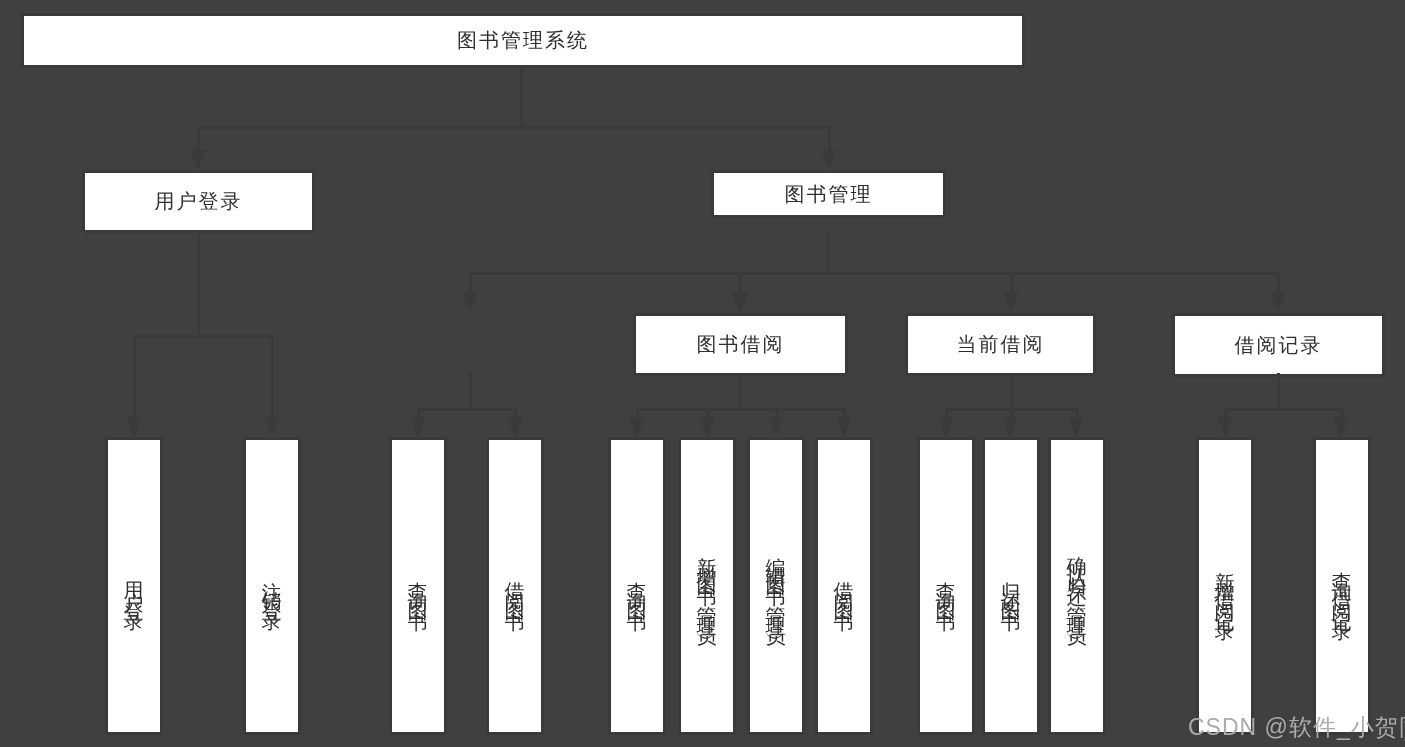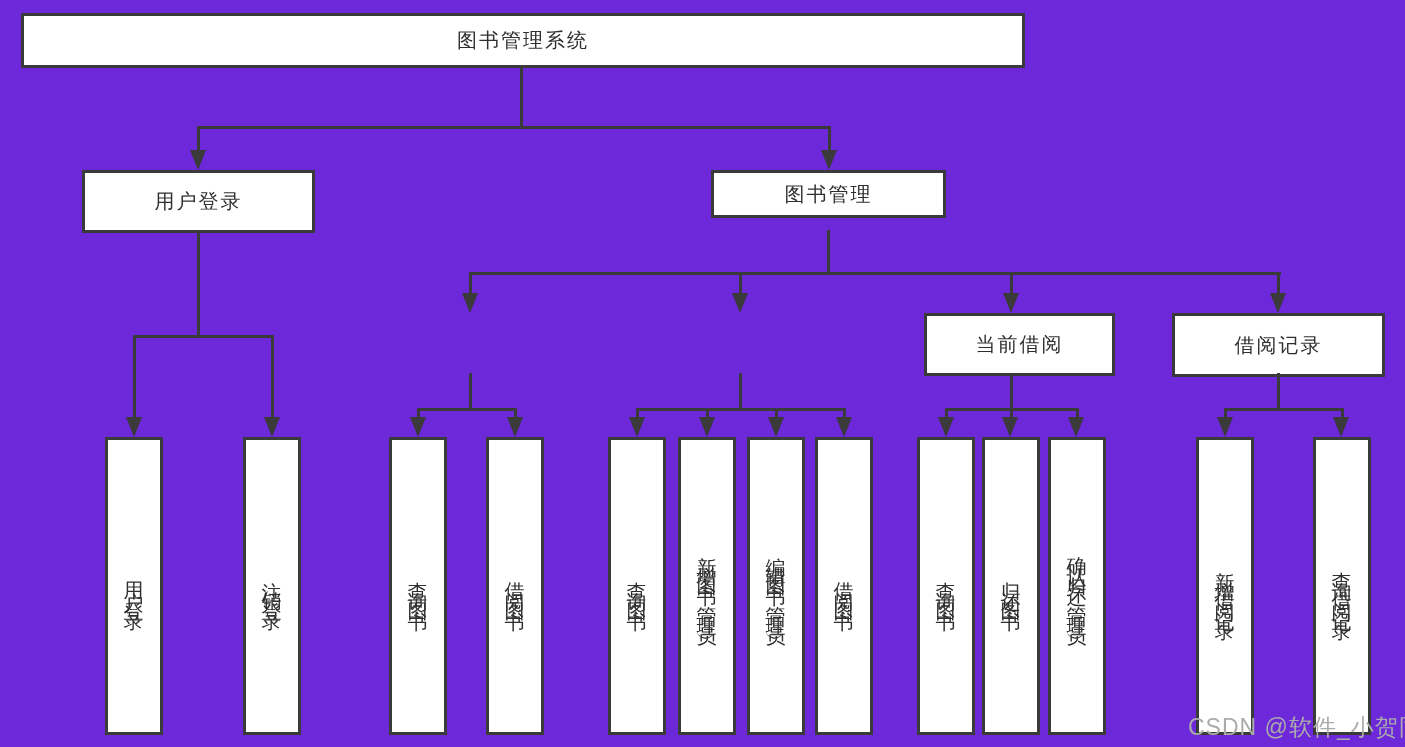--- a/index.html
+++ b/index.html
@@ -1,19 +1,19 @@
 <!DOCTYPE html>
 <html><head>
 <meta charset="utf-8">
 <style>
   html,body{margin:0;padding:0;background:#ffffff;}
   #canvas{
     position:relative;
     width:1405px;height:747px;
-    background:#6d28d9;
+    background:#404040;
     overflow:hidden;
     font-family:"Liberation Sans","DejaVu Sans",sans-serif;
     color:#2f2f2f;
   }
   .node{
     position:absolute;
     box-sizing:border-box;
     border:3px solid #3a3a3a;
     background:#ffffff;
     display:flex;align-items:center;justify-content:center;
@@ -52,22 +52,23 @@
 
 <div id="canvas">
 
   <div class="node" style="left:21px;top:13px;width:1004px;height:55px;">图书管理系统</div>
 
   <div class="node" style="left:82px;top:170px;width:233px;height:63px;">用户登录</div>
 
   <div class="node" style="left:711px;top:170px;width:235px;height:48px;">图书管理</div>
 
 
+  <div class="node" style="left:633px;top:313px;width:215px;height:63px;">图书借阅</div>
 
-  <div class="node" style="left:924px;top:313px;width:191px;height:63px;">当前借阅</div>
+  <div class="node" style="left:905px;top:313px;width:191px;height:63px;">当前借阅</div>
 
   <div class="node" style="left:1172px;top:313px;width:213px;height:64px;">借阅记录</div>
 
   <div class="node leaf" style="left:105px;top:437px;width:58px;height:298px;">用户登录</div>
 
   <div class="node leaf" style="left:243px;top:437px;width:58px;height:298px;">注销登录</div>
 
   <div class="node leaf" style="left:389px;top:437px;width:58px;height:298px;">查询图书</div>
 
   <div class="node leaf" style="left:486px;top:437px;width:58px;height:298px;">借阅图书</div>

